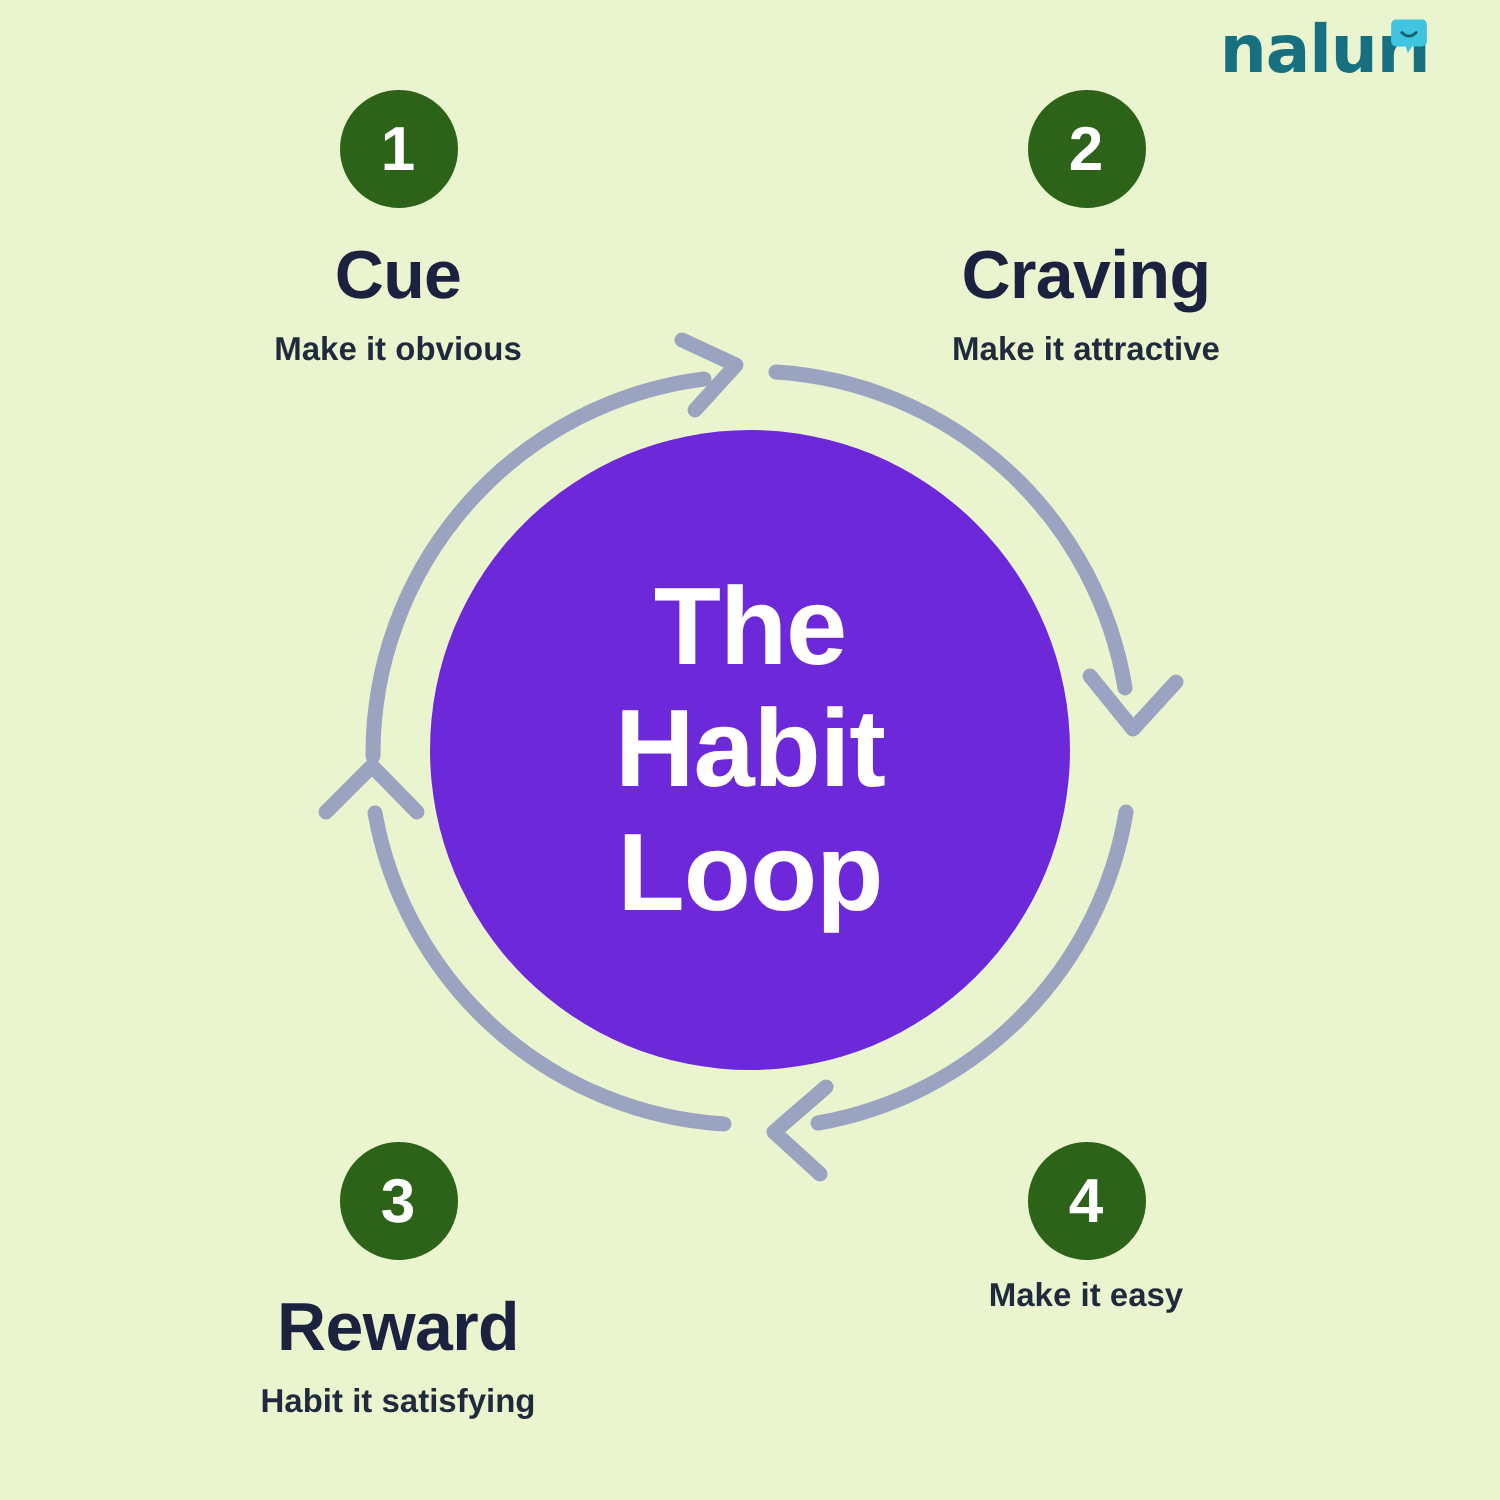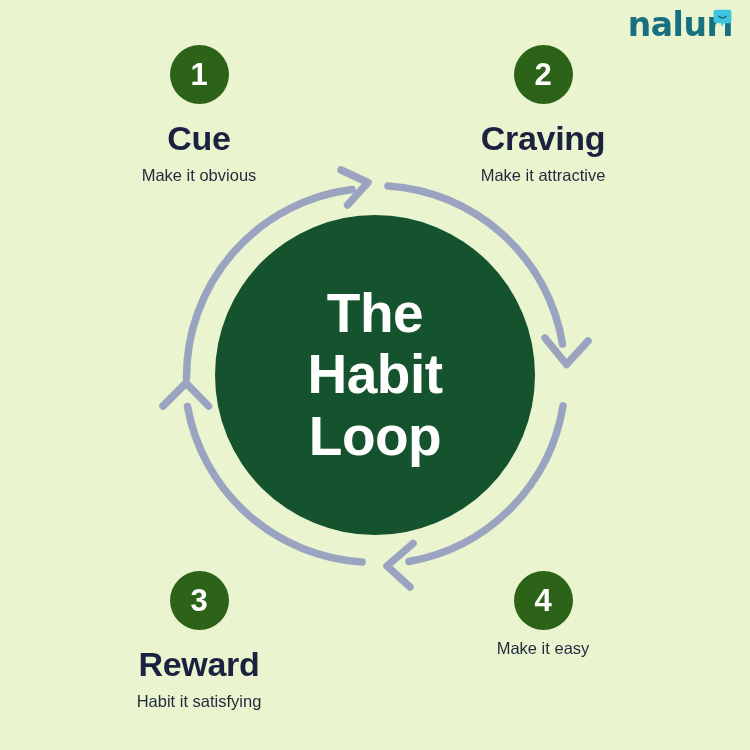--- a/index.html
+++ b/index.html
@@ -19,21 +19,21 @@
     position: absolute;
     left: 0;
     top: 0;
     width: 750px;
     height: 750px;
   }
 
   
   #logo {
     position: absolute;
-    right: 17px;
+    right: 35px;
     top: 8px;
     display: flex;
     align-items: flex-end;
     line-height: 1;
   }
   #logo-wordmark {
     font-family: "DejaVu Sans", sans-serif;
     font-size: 33px;
     font-weight: 700;
     letter-spacing: -0.5px;
@@ -78,39 +78,39 @@
     font-size: 34px;
     font-weight: 700;
     color: #1b2240;
     letter-spacing: -0.3px;
     line-height: 1.05;
   }
 
   .q-sub {
     margin-top: 9px;
     font-size: 16.5px;
-    font-weight: 400;
+    font-weight: 700;
     color: #1f2a3d;
     line-height: 1.2;
   }
 
   
   #ring {
     position: absolute;
     left: 0;
     top: 0;
   }
   #center-circle {
     position: absolute;
     left: 215px;
     top: 215px;
     width: 320px;
     height: 320px;
     border-radius: 50%;
-    background: #14532d;
+    background: #6d28d9;
     display: flex;
     align-items: center;
     justify-content: center;
   }
   #center-text {
     color: #ffffff;
     font-size: 55px;
     font-weight: 700;
     line-height: 1.12;
     text-align: center;

